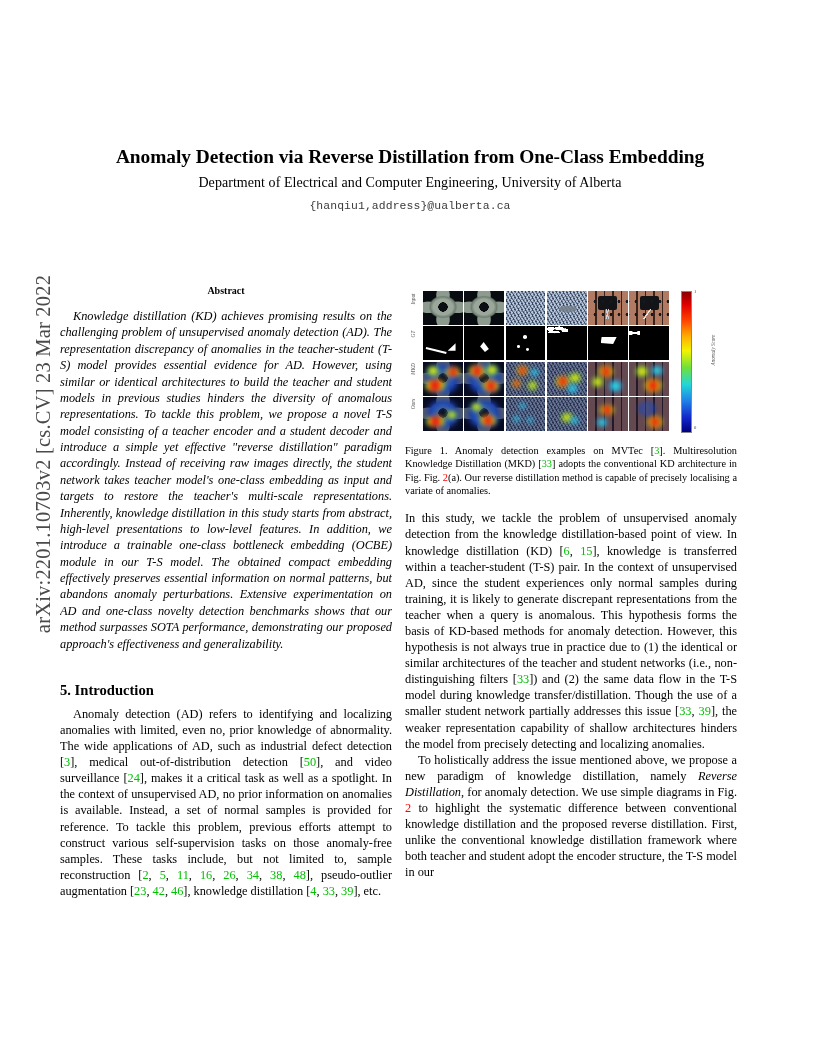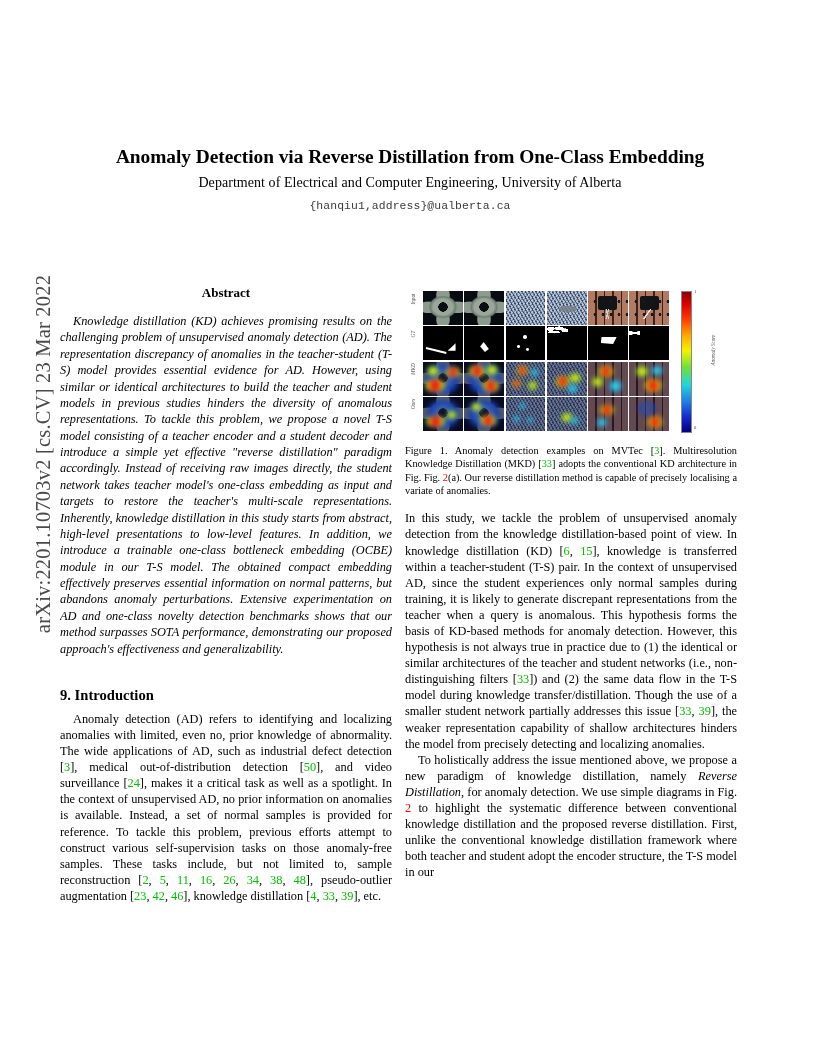--- a/index.html
+++ b/index.html
@@ -88,21 +88,21 @@
   #col-right { left: 345px; }
 
   h2.section-head {
     font-size: 14.6px;
     font-weight: bold;
     margin: 0 0 7px 0;
     letter-spacing: 0px;
   }
   #abstract-head {
     text-align: center;
-    font-size: 13px;
+    font-size: 10px;
     font-weight: bold;
     margin: 0 0 12px 0;
   }
 
   p.body {
     margin: 0;
     font-size: 12.35px;
     line-height: 1.305;
     text-align: justify;
     text-justify: inter-word;
@@ -311,21 +311,21 @@
     <div id="affiliation">Department of Electrical and Computer Engineering, University of Alberta</div>
     <div id="email">{hanqiu1,address}@ualberta.ca</div>
   </div>
 
   <div id="columns">
 
     <div class="column" id="col-left" style="overflow: hidden; height: 690px;">
       <div id="abstract-head">Abstract</div>
       <p class="abstract-text">Knowledge distillation (KD) achieves promising results on the challenging problem of unsupervised anomaly detection (AD). The representation discrepancy of anomalies in the teacher-student (T-S) model provides essential evidence for AD. However, using similar or identical architectures to build the teacher and student models in previous studies hinders the diversity of anomalous representations. To tackle this problem, we propose a novel T-S model consisting of a teacher encoder and a student decoder and introduce a simple yet effective "reverse distillation" paradigm accordingly. Instead of receiving raw images directly, the student network takes teacher model's one-class embedding as input and targets to restore the teacher's multi-scale representations. Inherently, knowledge distillation in this study starts from abstract, high-level presentations to low-level features. In addition, we introduce a trainable one-class bottleneck embedding (OCBE) module in our T-S model. The obtained compact embedding effectively preserves essential information on normal patterns, but abandons anomaly perturbations. Extensive experimentation on AD and one-class novelty detection benchmarks shows that our method surpasses SOTA performance, demonstrating our proposed approach's effectiveness and generalizability.</p>
 
-      <h2 class="section-head" style="margin-top:30px;">9. Introduction</h2>
+      <h2 class="section-head" style="margin-top:30px;">5. Introduction</h2>
       <p class="body indent" id="intro-p1"><span>Anomaly detection (AD) refers to identifying and localizing anomalies with limited, even no, prior knowledge of abnormality. The wide applications of AD, such as industrial defect detection [</span><span class="cite">3</span><span>], medical out-of-distribution detection [</span><span class="cite">50</span><span>], and video surveillance [</span><span class="cite">24</span><span>], makes it a critical task as well as a spotlight. In the context of unsupervised AD, no prior information on anomalies is available. Instead, a set of normal samples is provided for reference. To tackle this problem, previous efforts attempt to construct various self-supervision tasks on those anomaly-free samples. These tasks include, but not limited to, sample reconstruction [</span><span class="cite">2</span><span>, </span><span class="cite">5</span><span>, </span><span class="cite">11</span><span>, </span><span class="cite">16</span><span>, </span><span class="cite">26</span><span>, </span><span class="cite">34</span><span>, </span><span class="cite">38</span><span>, </span><span class="cite">48</span><span>], pseudo-outlier augmentation [</span><span class="cite">23</span><span>, </span><span class="cite">42</span><span>, </span><span class="cite">46</span><span>], knowledge distillation [</span><span class="cite">4</span><span>, </span><span class="cite">33</span><span>, </span><span class="cite">39</span><span>], etc.</span></p>
     </div>
 
     <div class="column" id="col-right">
 
       <div id="figure-1">
         <div id="fig-grid-wrap">
 
           <div id="fig-rowlabels">
             <div class="row-label" style="top:2px;">Input</div>

